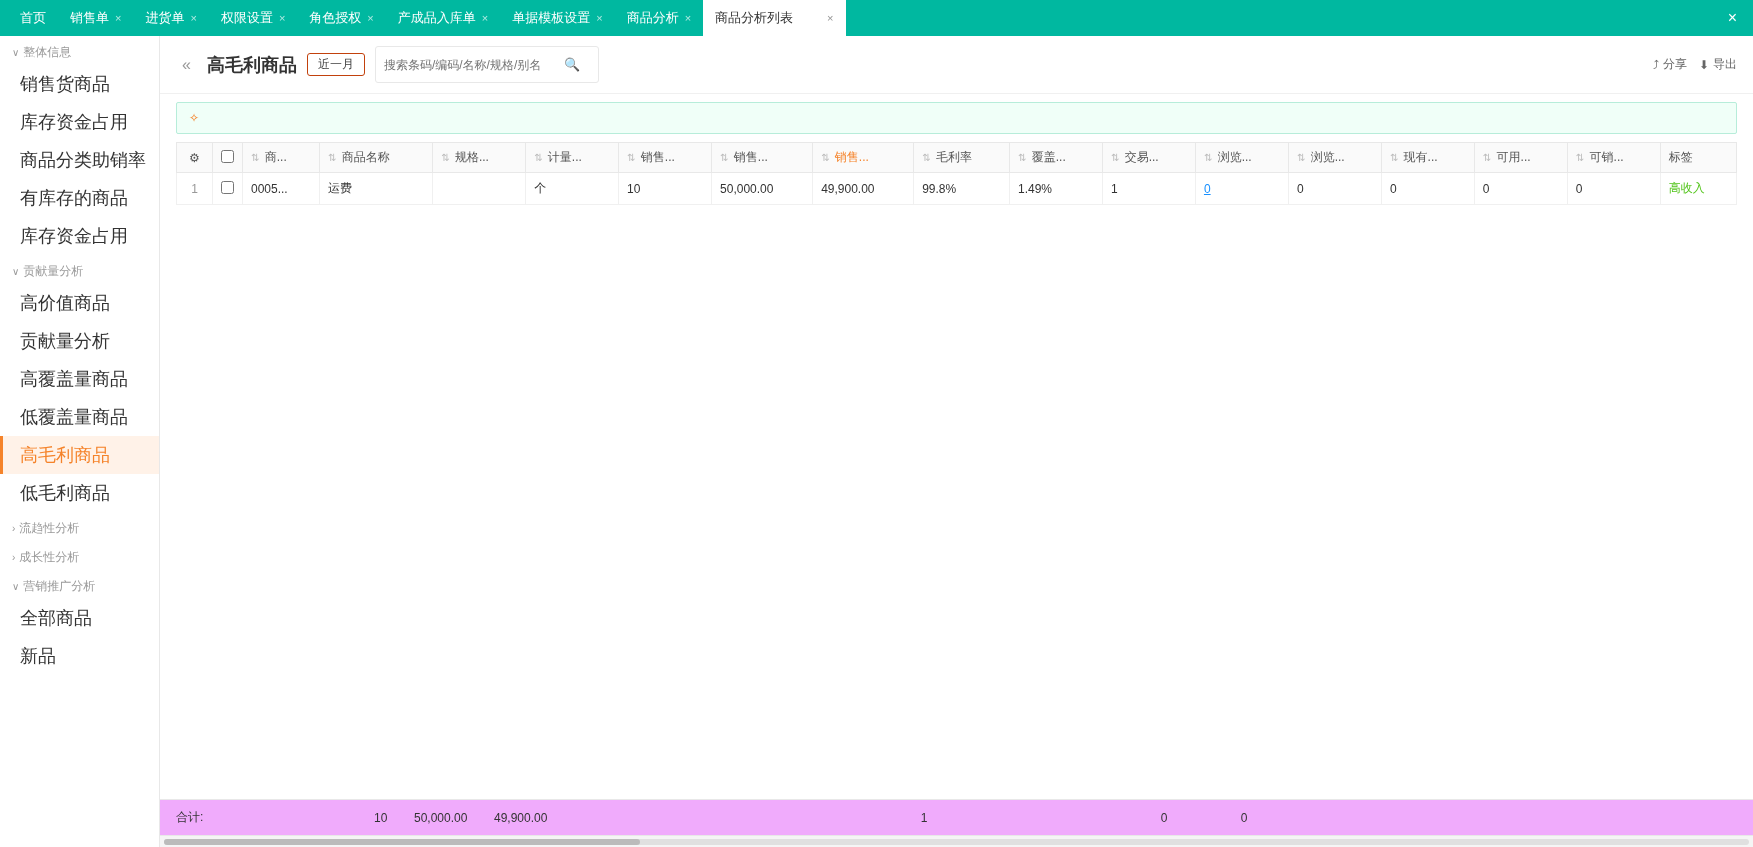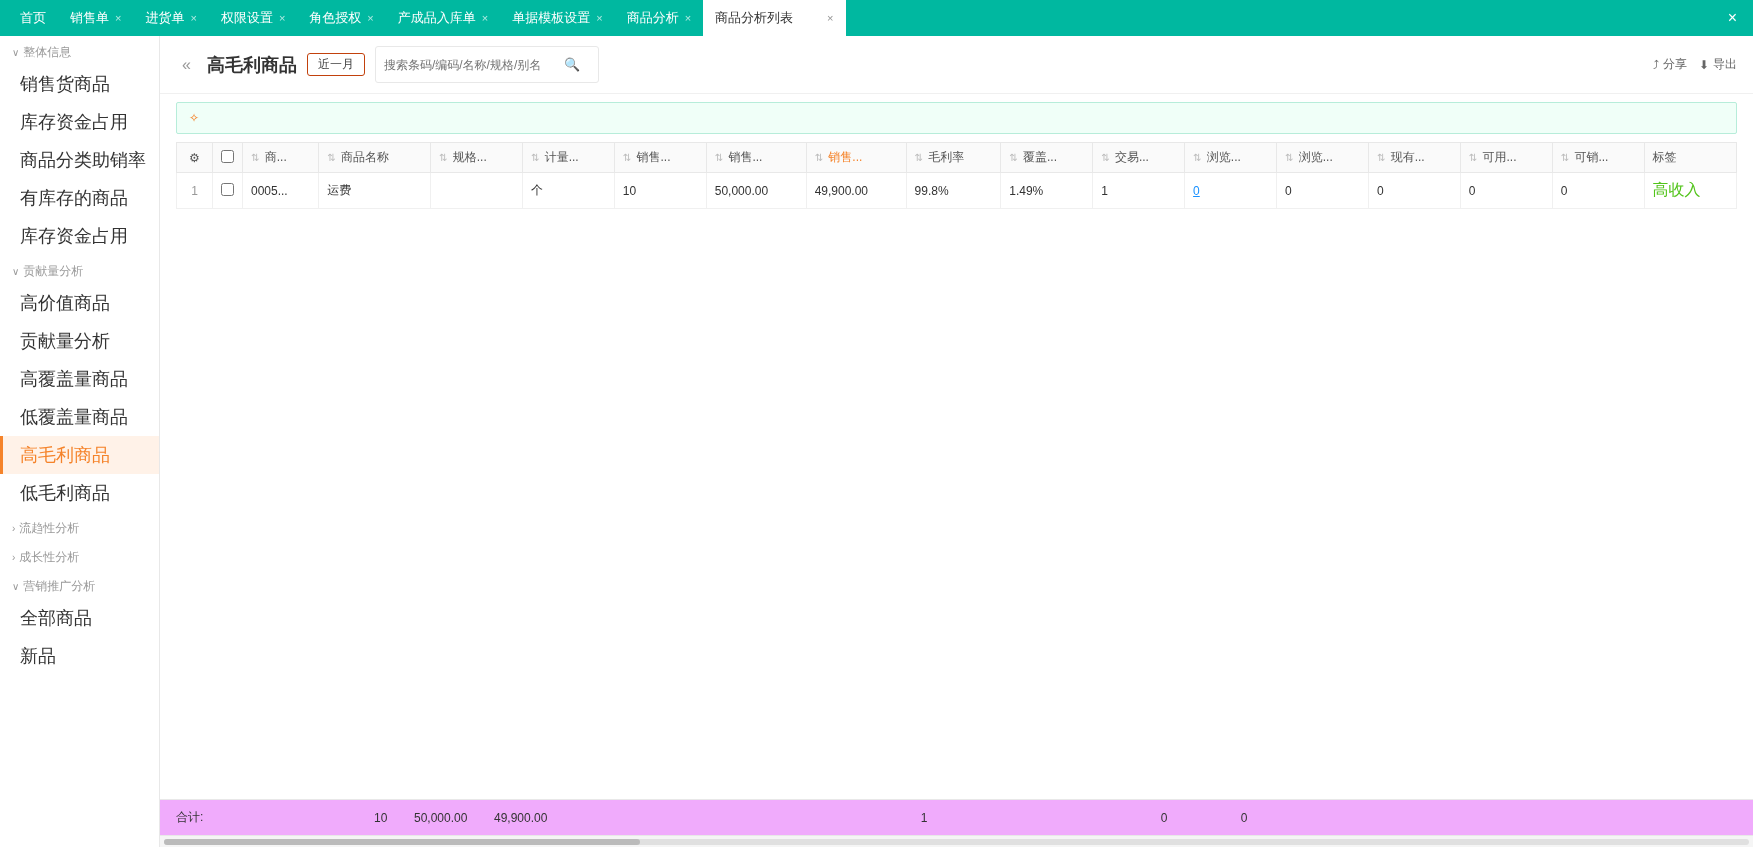--- a/index.html
+++ b/index.html
@@ -164,21 +164,21 @@
       position: sticky; top: 0; z-index: 1;
     }
     thead th .col-sort { color: #bbb; margin-right: 2px; font-size: 10px; }
     tbody td {
       border: 1px solid #f0f0f0;
       padding: 7px 8px;
       white-space: nowrap;
       color: #333;
     }
     .row-num { color: #999; text-align: center; }
-    .tag-high { color: #52c41a; font-size: 16px; }
+    .tag-high { color: #52c41a; font-size: 12px; }
     .link-cell { color: #1890ff; text-decoration: underline; cursor: pointer; }
 
     
     .footer-total {
       display: flex; align-items: center;
       background: #f0abfc;
       border-top: 1px solid #e8e8e8;
       padding: 8px 16px;
       font-size: 12px;
       color: #333;

